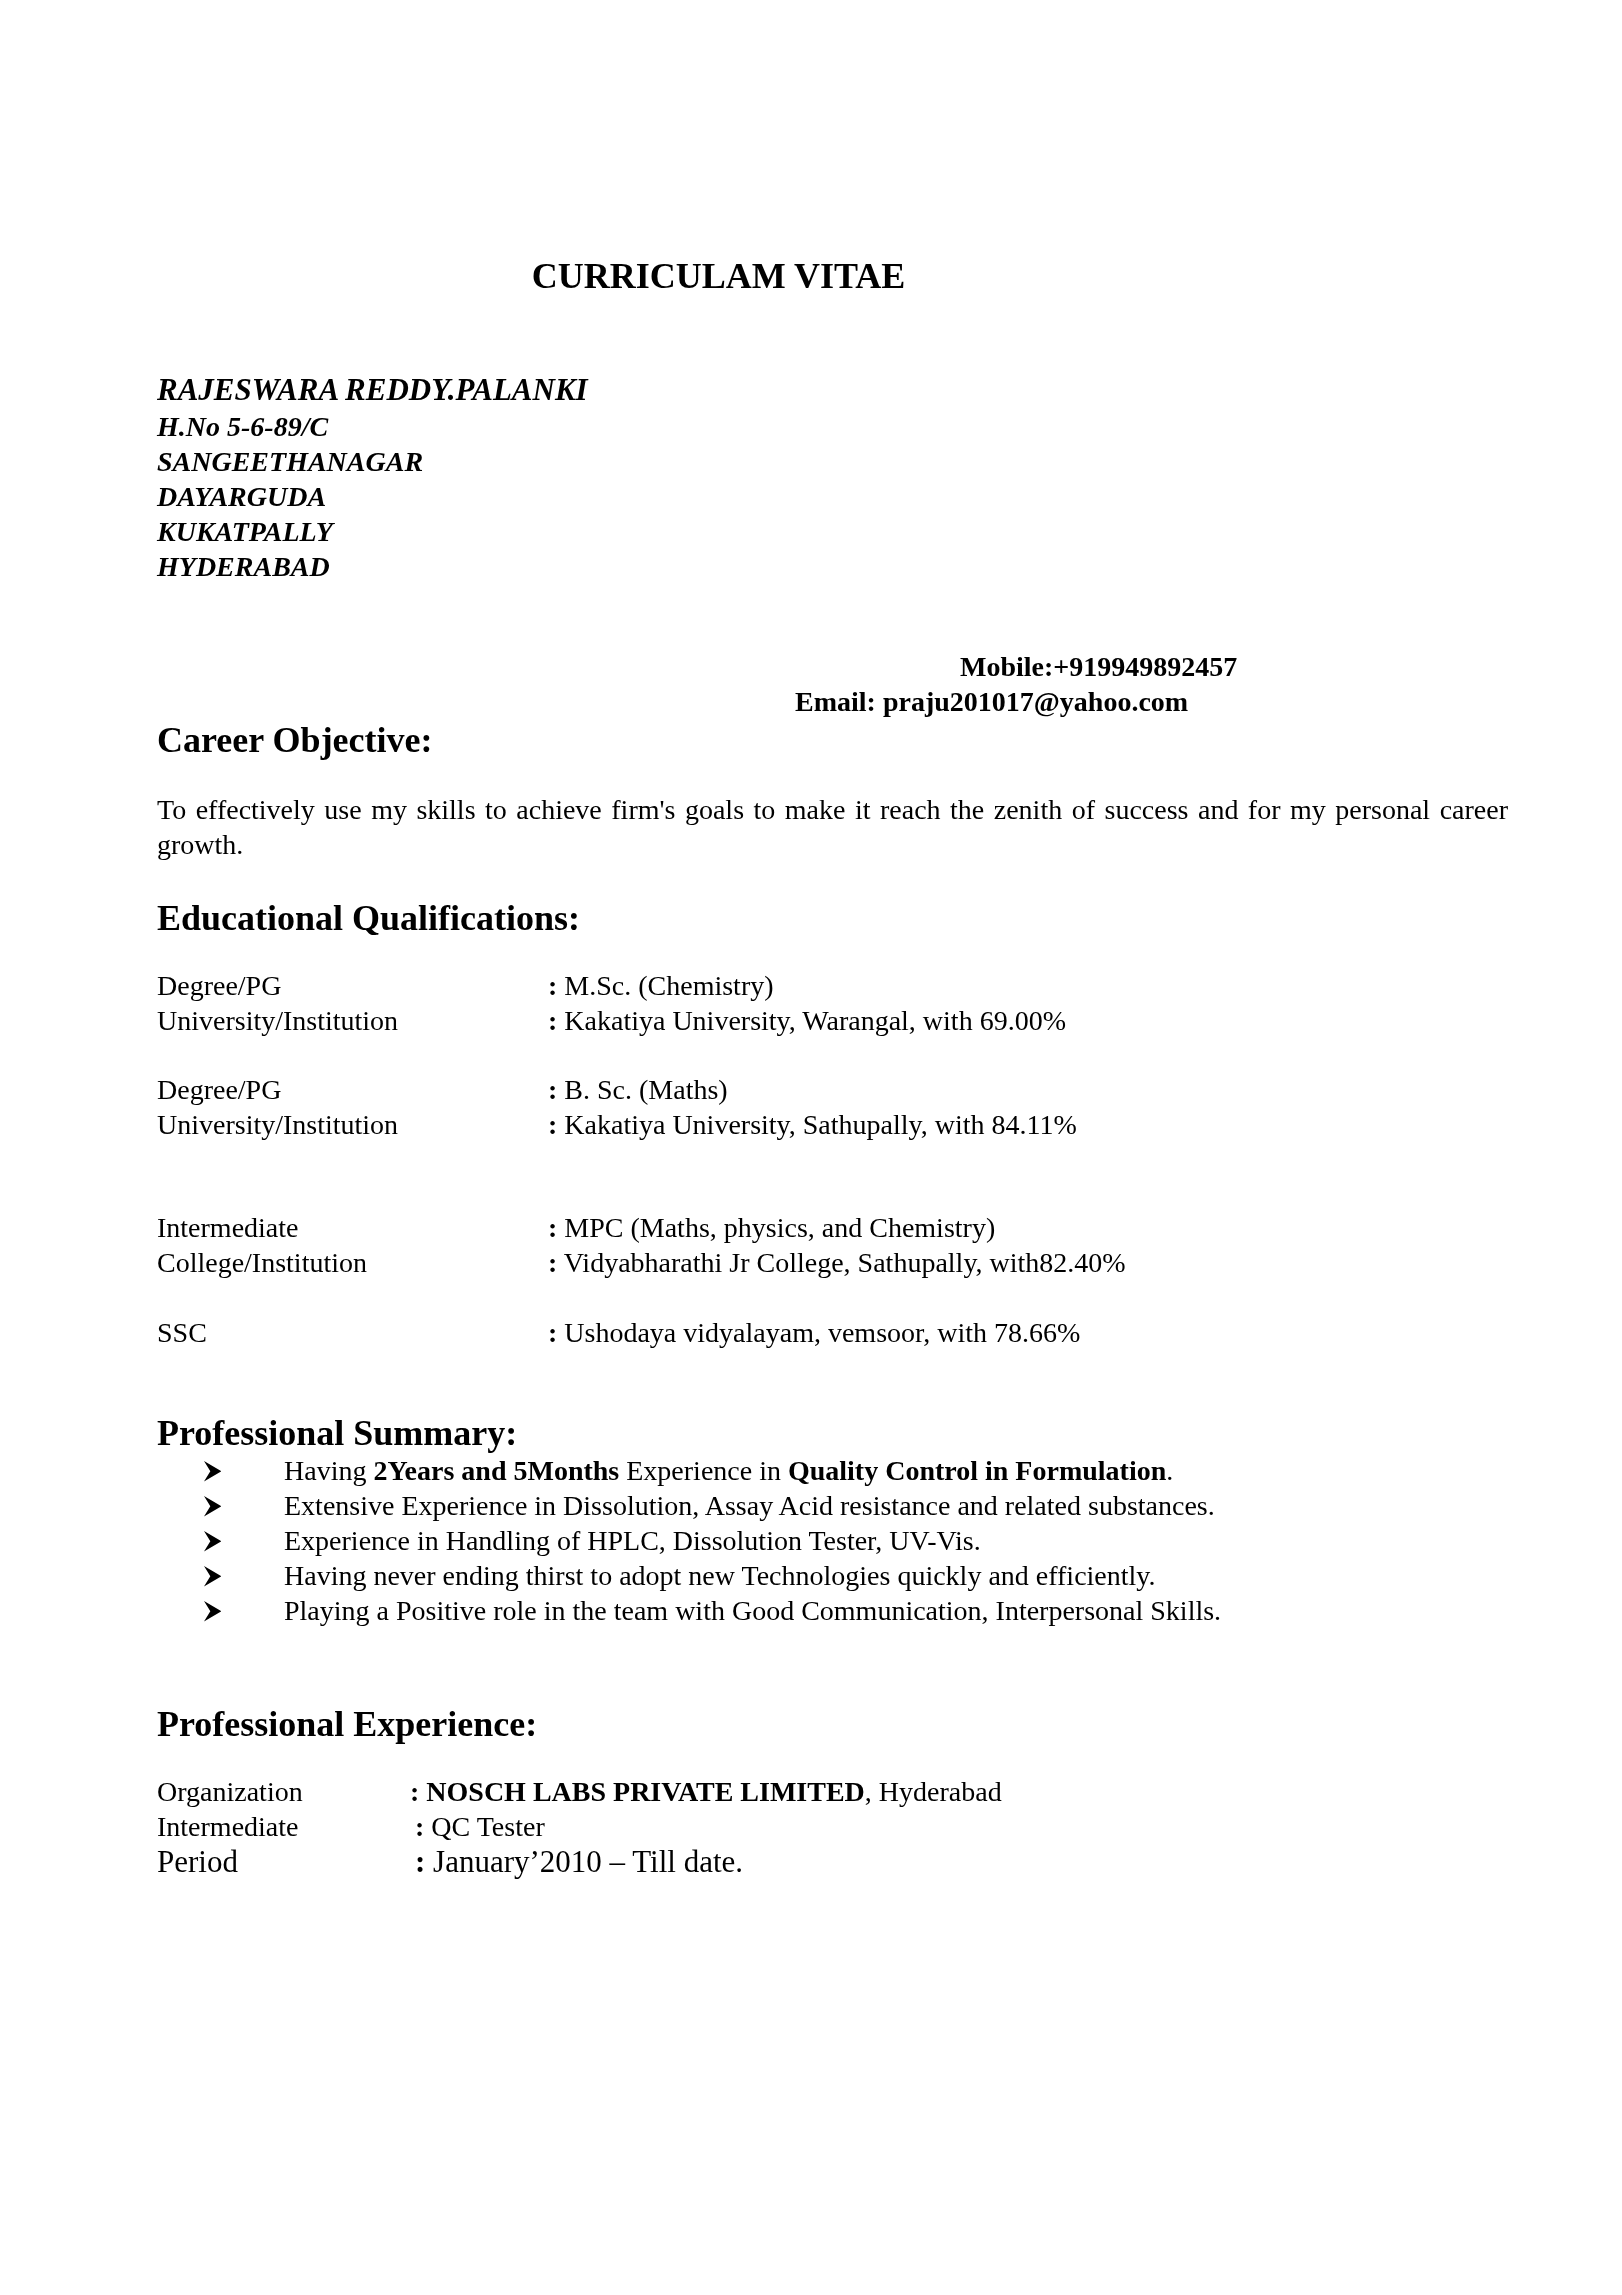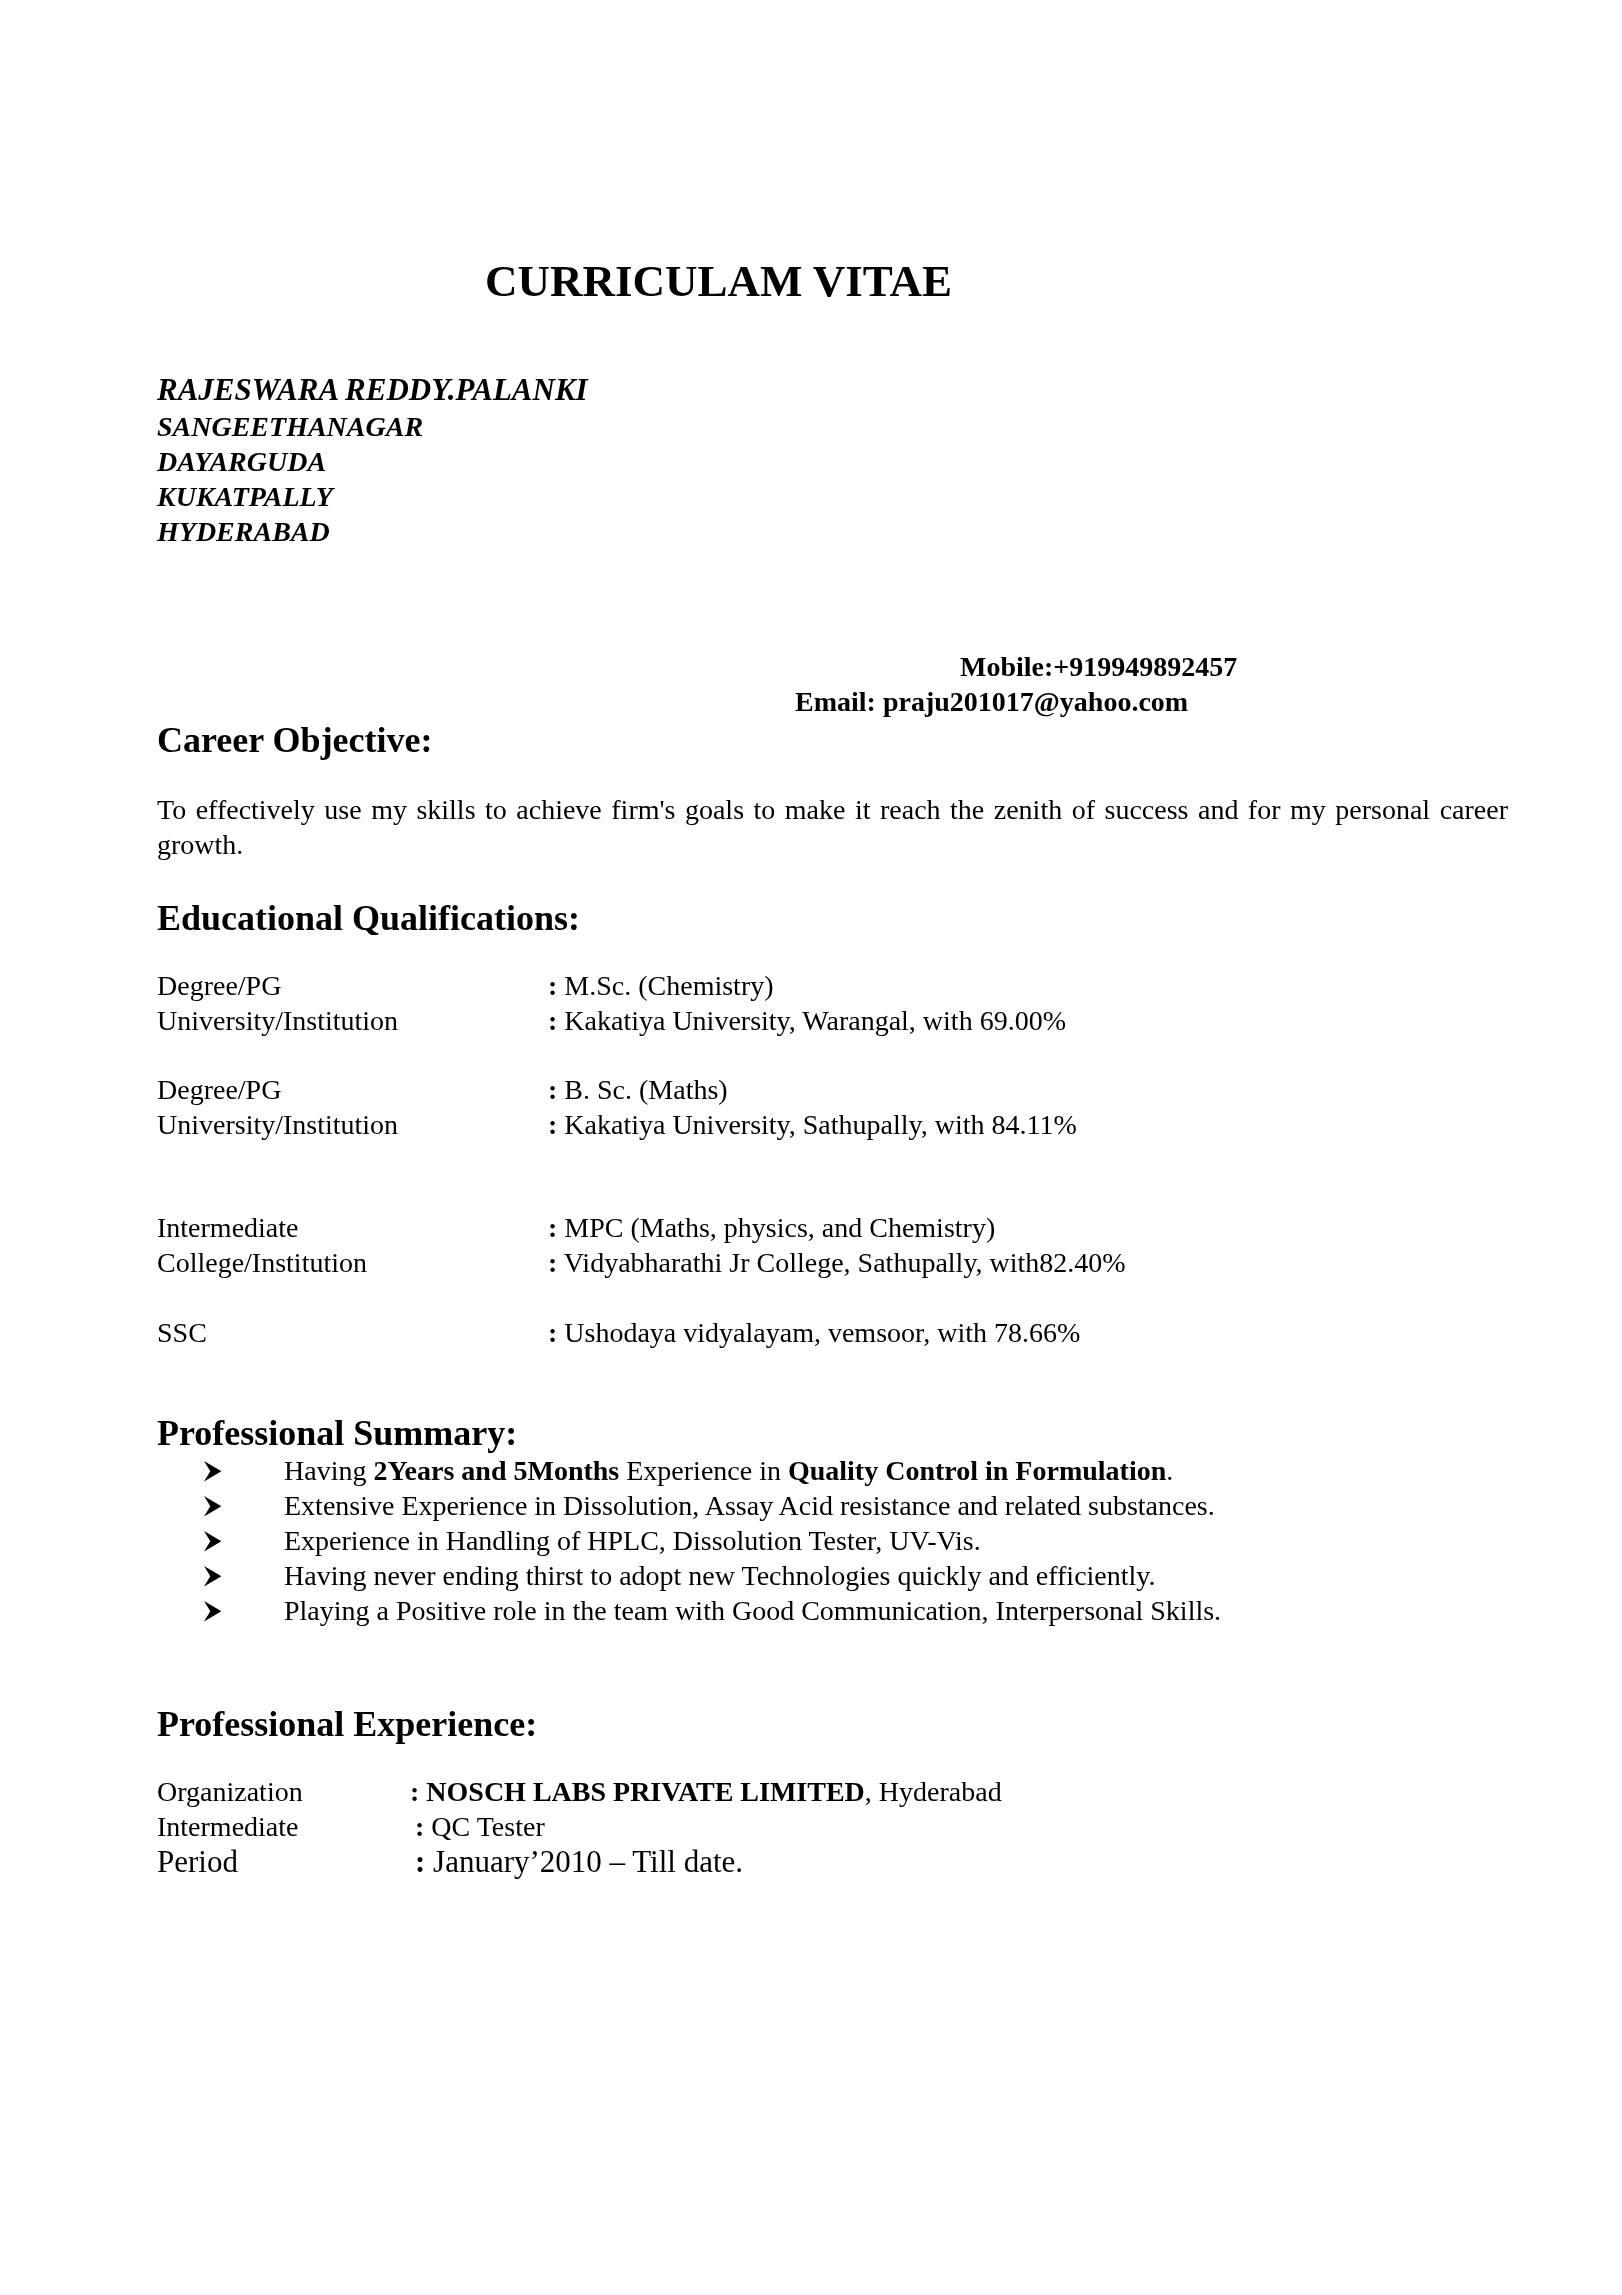--- a/index.html
+++ b/index.html
@@ -20,21 +20,21 @@
       left: 0; top: 0;
       width: 1622px;
       height: 2295px;
       background: #ffffff;
     }
     .abs { position: absolute; white-space: nowrap; }
 
     .title {
       left: 0; width: 1342px; text-align: center;
       top: 255px;
-      font-size: 45px;
+      font-size: 36px;
       font-weight: bold;
       padding-left: 95px;
       box-sizing: border-box;
     }
 
     .address {
       left: 157px;
       top: 371px;
       font-weight: bold;
       font-size: 28px;
@@ -114,20 +114,21 @@
   </style>
 </head>
 <body>
 
 <div class="page">
 
   <div class="abs title">CURRICULAM VITAE</div>
 
   <div class="abs address">
     <div class="name">RAJESWARA REDDY.PALANKI</div>
+    <div>H.No 5-6-89/C</div>
     <div>SANGEETHANAGAR</div>
     <div>DAYARGUDA</div>
     <div>KUKATPALLY</div>
     <div>HYDERABAD</div>
   </div>
 
   <div class="abs contact-mobile">Mobile:+919949892457</div>
   <div class="abs contact-email">Email: praju201017@yahoo.com</div>
 
   <div class="abs heading h-career">Career Objective:</div>

